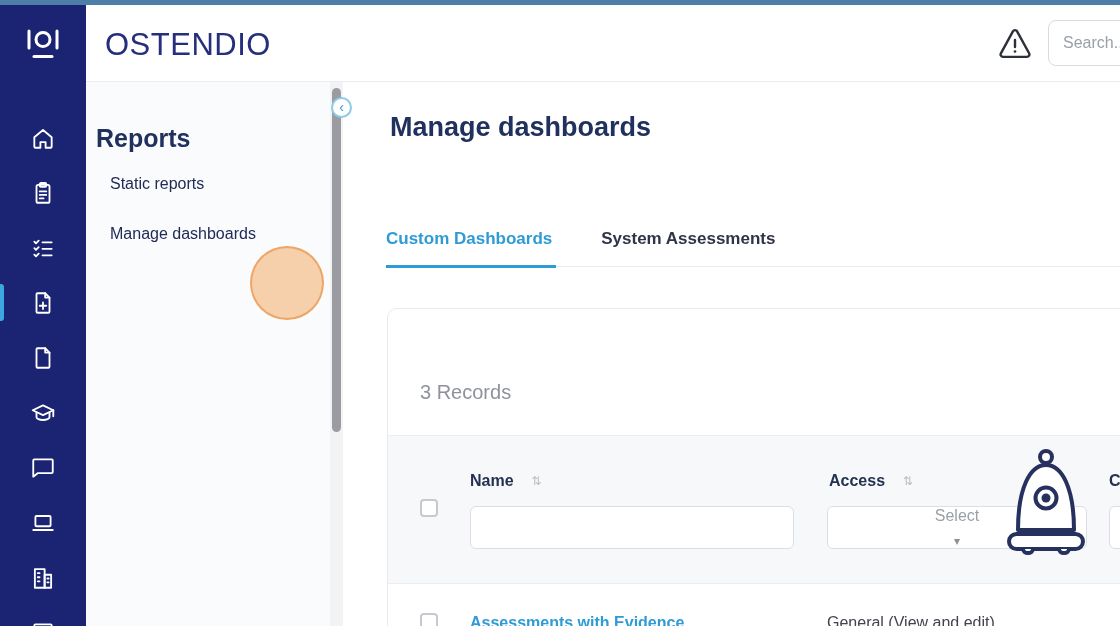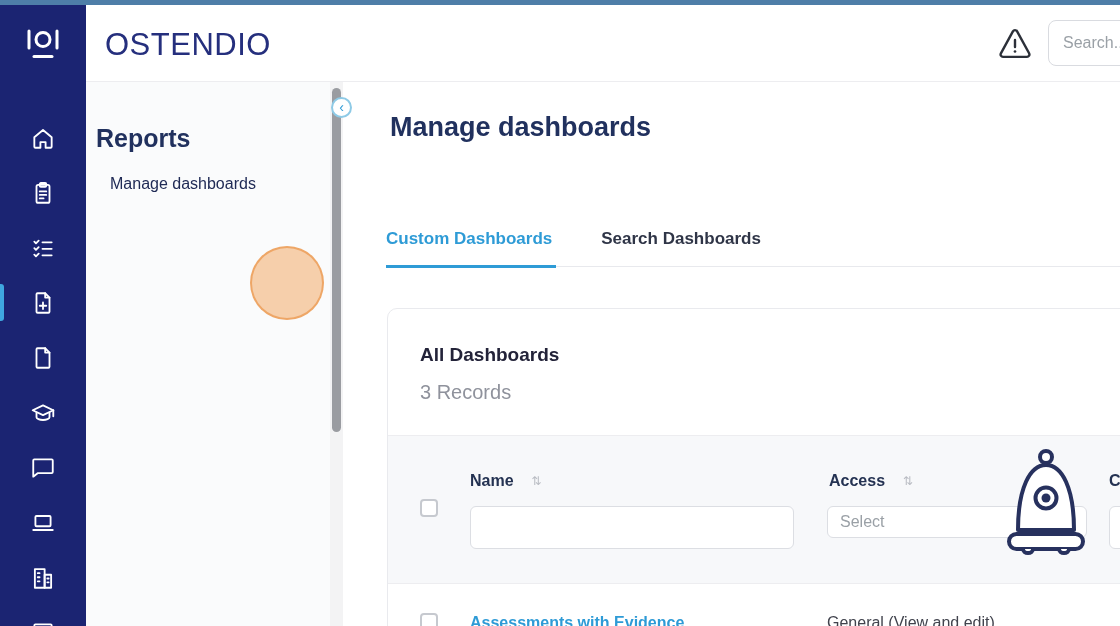--- a/index.html
+++ b/index.html
@@ -54,22 +54,22 @@
   .card-title { position:absolute; left:32px; top:35px; font-size:19px; font-weight:700; color:#232339; }
   .card-records { position:absolute; left:32px; top:72px; font-size:20px; color:#8f929c; }
 
   .thead-band { position:absolute; left:0; top:126px; width:758px; height:149px; background:#f7f8fa;
     border-top:1px solid #ededf0; border-bottom:1px solid #ededf0; }
   .cbx { position:absolute; width:18px; height:18px; border:2px solid #c6c9cf; border-radius:4px; background:#fff; cursor:pointer; }
   .col-label { position:absolute; top:36px; font-size:16px; font-weight:700; color:#243252; display:flex; gap:18px; align-items:center; }
   .sort-glyph { font-size:12px; color:#b8bbc2; font-weight:400; cursor:pointer; }
   .filter-input { position:absolute; top:70px; height:43px; border:1px solid #dcdee3; border-radius:6px; background:#fff;
     font-size:16px; padding:0 12px; color:#333; outline:none; font-family:"Liberation Sans", sans-serif; }
-  .filter-select { position:absolute; top:70px; height:32px; border:1px solid #dcdee3; border-radius:6px; background:#fff;
-    display:flex; align-items:center; justify-content:space-between; padding:0 12px; color:#9aa0a6; font-size:16px; cursor:pointer; }
+  .filter-select { position:absolute; top:70px; height:43px; border:1px solid #dcdee3; border-radius:6px; background:#fff;
+    display:flex; align-items:center; justify-content:space-between; padding:0 12px; color:#9aa0a6; font-size:16px; cursor:pointer;flex-direction:column; }
   .dd-glyph { color:#8b8f98; font-size:12px; }
 
   .trow { position:absolute; left:0; top:275px; width:758px; height:80px; background:#fff; }
   .row-link { position:absolute; left:82px; top:30px; font-size:16px; font-weight:600; color:#2e9bd6; cursor:pointer; }
   .row-access { position:absolute; left:439px; top:30px; font-size:16px; color:#41434d; }
 
   .mascot { position:absolute; left:1003px; top:446px; width:86px; height:112px; z-index:8; }
 </style>
 </head>
 <body>
@@ -167,44 +167,46 @@
         <circle cx="12" cy="17" r="0.9" fill="#2c3039" stroke="none"></circle>
     </svg>
   </div>
   <input class="search-input" type="text" placeholder="Search..." style="">
 </header>
 
 <div class="subpanel">
   <h2 class="panel-title">Reports</h2>
   <nav class="panel-nav">
     <div class="panel-item">
+      <span>Static reports</span>
+    </div>
+    <div class="panel-item">
       <span>Manage dashboards</span>
     </div>
   </nav>
   <div class="click-halo"></div>
 </div>
 
 <div class="scroll-track">
   <div class="scroll-thumb"></div>
 </div>
 
 <button class="collapse-btn">
   <span>‹</span>
 </button>
 
 <main class="main">
   <h1 class="page-title">Manage dashboards</h1>
 
   <div class="tabs">
     <div class="tab active">Custom Dashboards</div>
-    <div class="tab">Search Dashboards</div>
+    <div class="tab">System Assessments</div>
   </div>
 
   <section class="card">
-    <div class="card-title">All Dashboards</div>
     <div class="card-records">3 Records</div>
 
     <div class="thead-band">
       <div class="cbx" style="left:32px; top:63px;"></div>
 
       <div class="col-label" style="left:82px;">
         <span>Name</span>
         <span class="sort-glyph">⇅</span>
       </div>
       <input class="filter-input" style="left: 82px; width: 324px;" type="text" placeholder="">

